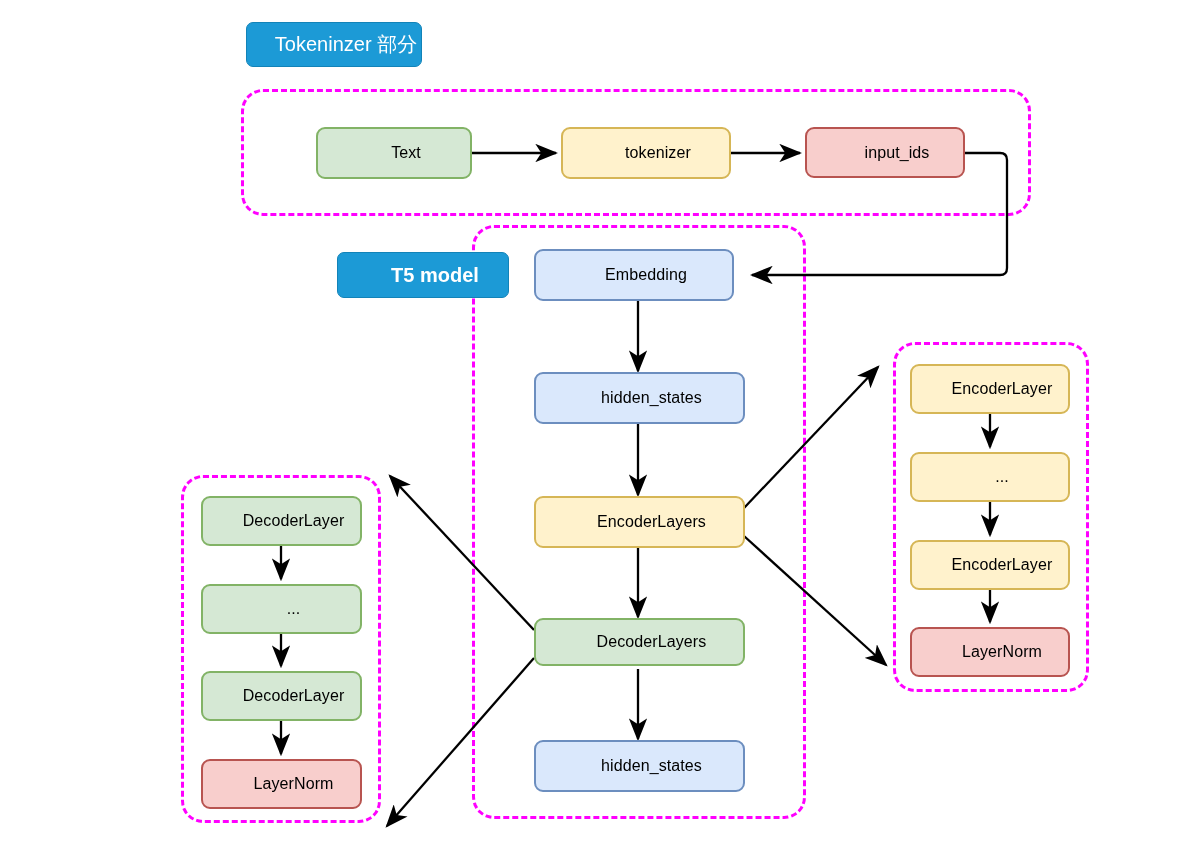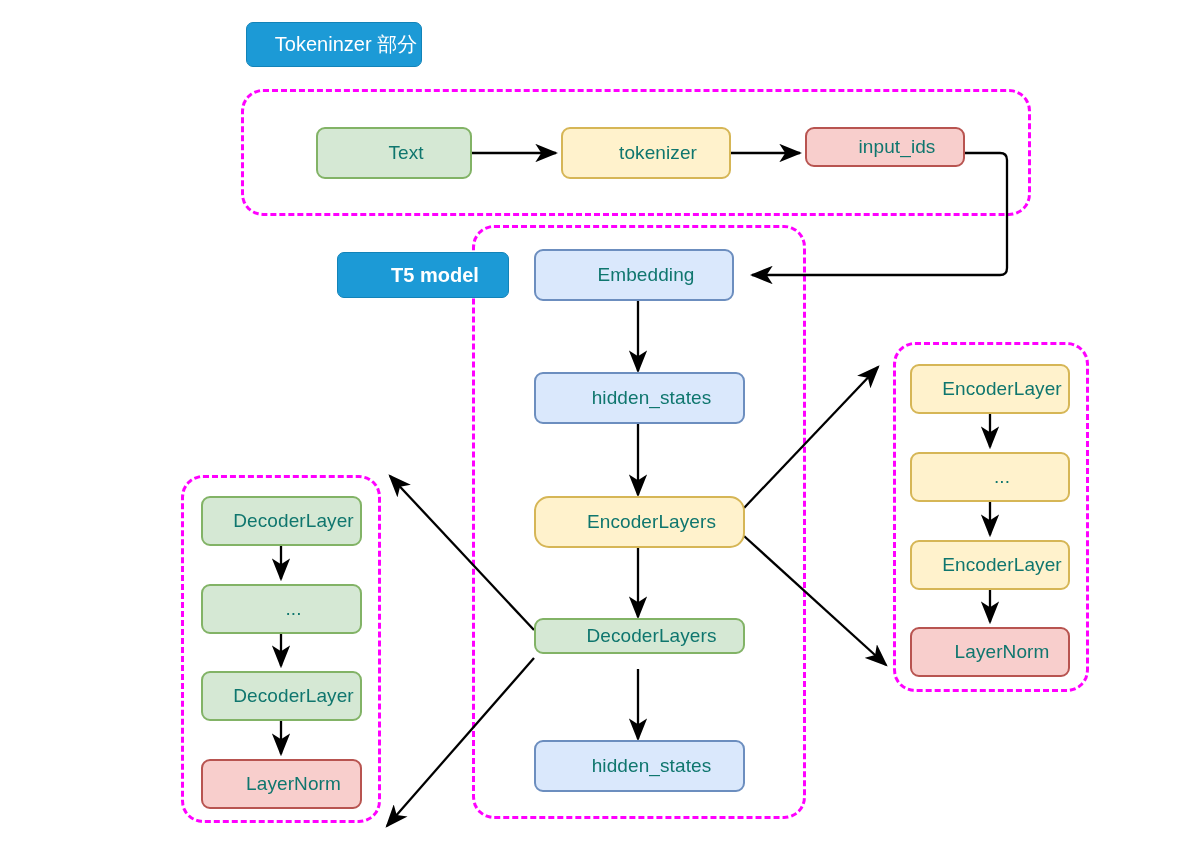--- a/index.html
+++ b/index.html
@@ -27,22 +27,22 @@
   }
   .node {
     position: absolute;
     box-sizing: border-box;
     border-radius: 9px;
     border-width: 2px;
     border-style: solid;
     display: flex;
     align-items: center;
     justify-content: center;
-    font-size: 19px;
-    color: #0f766e;
+    font-size: 16px;
+    color: #000000;
     text-align: center;
     letter-spacing: 0.1px;
     line-height: 1.1;
   }
   .n-green  { background: #d5e8d4; border-color: #82b366; }
   .n-yellow { background: #fff2cc; border-color: #d6b656; }
   .n-red    { background: #f8cecc; border-color: #b85450; }
   .n-blue   { background: #dae8fc; border-color: #6c8ebf; }
 
   .badge {
@@ -124,37 +124,37 @@
   </div>
 
   <div class="node n-green" style="left:316px; top:127px; width:156px; height:52px;">
     <span>Text</span>
   </div>
 
   <div class="node n-yellow" style="left:561px; top:127px; width:170px; height:52px;">
     <span>tokenizer</span>
   </div>
 
-  <div class="node n-red" style="left:805px; top:127px; width:160px; height:40px;">
+  <div class="node n-red" style="left:805px; top:127px; width:160px; height:51px;">
     <span>input_ids</span>
   </div>
 
   <div class="node n-blue" style="left:534px; top:249px; width:200px; height:52px;">
     <span>Embedding</span>
   </div>
 
   <div class="node n-blue" style="left:534px; top:372px; width:211px; height:52px;">
     <span>hidden_states</span>
   </div>
 
-  <div class="node n-yellow" style="left:534px; top:496px; width:211px; height:52px;border-radius:15px;">
+  <div class="node n-yellow" style="left:534px; top:496px; width:211px; height:52px;">
     <span>EncoderLayers</span>
   </div>
 
-  <div class="node n-green" style="left:534px; top:618px; width:211px; height:36px;">
+  <div class="node n-green" style="left:534px; top:618px; width:211px; height:48px;">
     <span>DecoderLayers</span>
   </div>
 
   <div class="node n-blue" style="left:534px; top:740px; width:211px; height:52px;">
     <span>hidden_states</span>
   </div>
 
   <div class="node n-yellow" style="left:910px; top:364px; width:160px; height:50px;">
     <span>EncoderLayer</span>
   </div>

